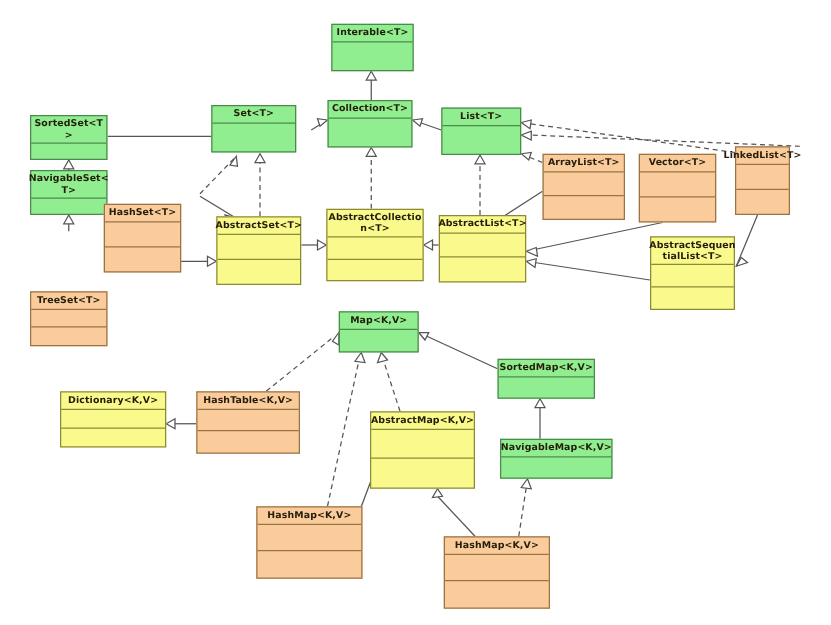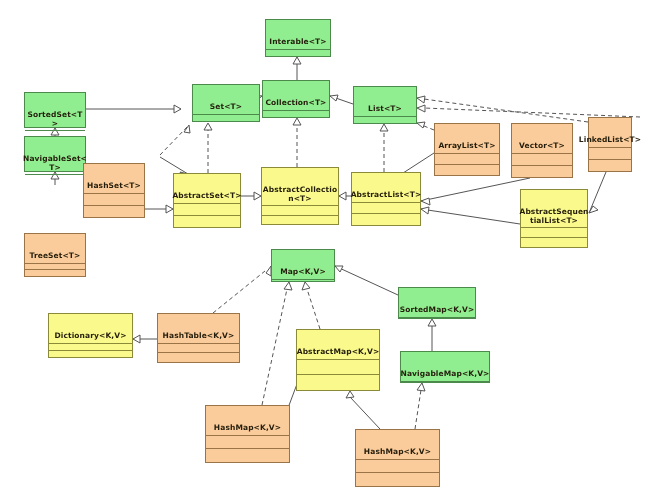--- a/index.html
+++ b/index.html
@@ -39,21 +39,21 @@
     width: 100%;
     display: flex;
     align-items: center;
     justify-content: center;
     text-align: center;
     font-size: 7.5px;
     font-weight: bold;
     color: #241d0b;
     letter-spacing: 0.1px;
     line-height: 8.5px;
-    padding: 18px 1px 2px 1px;
+    padding: 2px 1px 2px 1px;
     border-bottom: 1px solid #7a6a42;
     white-space: pre-line;
   }
   .uml-class .compartment {
     box-sizing: border-box;
     width: 100%;
     flex: 1 1 auto;
     border-bottom: 1px solid #7a6a42;
   }
   .uml-class .compartment.last {
@@ -238,21 +238,21 @@
 
   <div id="classes-layer">
       <div class="uml-class green" style="left: 265px; top: 19px; width: 66px; height: 38px;">
         <div class="name-row">Interable&lt;T&gt;</div>
         <div class="compartment last"></div>
       </div>
       <div class="uml-class green" style="left: 262px; top: 80px; width: 68px; height: 38px;">
         <div class="name-row">Collection&lt;T&gt;</div>
         <div class="compartment last"></div>
       </div>
-      <div class="uml-class green" style="left: 192px; top: 84px; width: 68px; height: 38px;">
+      <div class="uml-class green" style="left: 169px; top: 84px; width: 68px; height: 38px;">
         <div class="name-row">Set&lt;T&gt;</div>
         <div class="compartment last"></div>
       </div>
       <div class="uml-class green" style="left: 353px; top: 86px; width: 64px; height: 38px;">
         <div class="name-row">List&lt;T&gt;</div>
         <div class="compartment last"></div>
       </div>
       <div class="uml-class green" style="left: 24px; top: 92px; width: 62px; height: 36px;">
         <div class="name-row">SortedSet&lt;T
 &gt;</div>

